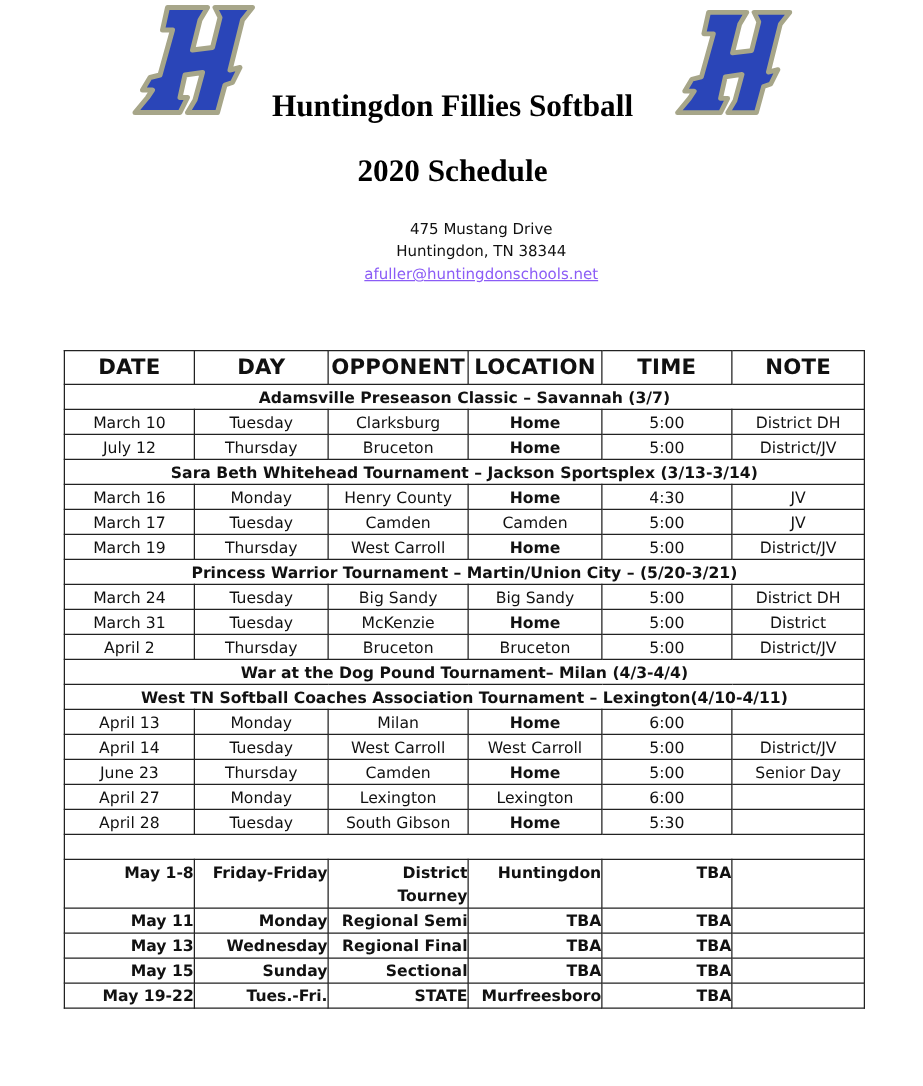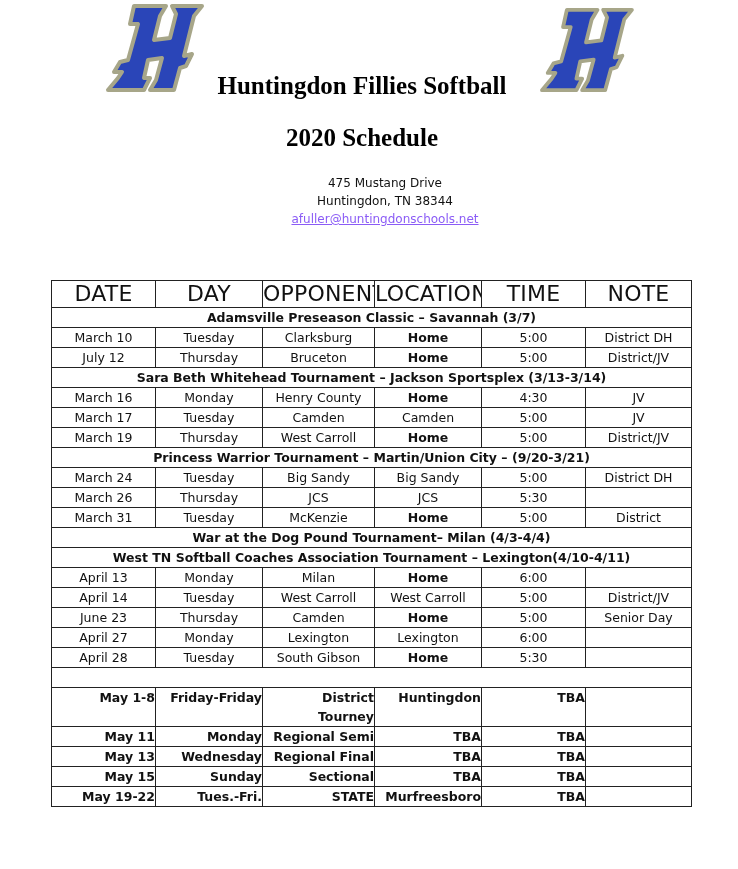--- a/index.html
+++ b/index.html
@@ -8,21 +8,21 @@
   .logo-left { left:104px; top:2px; width:100px; height:92px; }
   .logo-right { left:538px; top:6px; width:96px; height:88px; }
   .title { position:absolute; left:0; width:738px; text-align:center; font-family:"Liberation Serif", serif; font-weight:bold; color:#000; }
   .title-main { top:72px; font-size:25px; left:-7px; }
   .title-sub { top:124px; font-size:25px; left:-7px; }
   .contact { position:absolute; left:16px; width:738px; text-align:center; font-family:"DejaVu Sans", sans-serif; font-size:12px; line-height:18px; top:174px; color:#111; }
   .contact div { height:18px; }
   .contact a { color:#8b5cf6; text-decoration:underline; }
   table.sched { position:absolute; left:51px; top:280px; border-collapse:collapse; width:640px; table-layout:fixed; font-family:"DejaVu Sans", sans-serif; }
   table.sched td, table.sched th { border:1px solid #222; text-align:center; padding:0; font-size:12.5px; height:19px; line-height:19px; white-space:nowrap; overflow:hidden; }
-  table.sched th { font-weight:normal; font-size:22px; height:26px; line-height:26px; letter-spacing:0.2px; }
+  table.sched th { font-weight:bold; font-size:17px; height:26px; line-height:26px; letter-spacing:0.2px; }
   td.tourney { font-weight:bold; font-size:12.5px; }
   .bold { font-weight:bold; }
   tr.blank td { height:19px; }
   tr.tall td { height:38px; vertical-align:top; line-height:19px; white-space:normal; }
   tr.post td { font-weight:bold;text-align:right; }
 </style>
 </head>
 <body>
 
 <svg class="logo logo-left" viewBox="0 0 100 92">
@@ -105,46 +105,46 @@
     <tr>
       <td>March 19</td>
       <td>Thursday</td>
       <td>West Carroll</td>
       <td class="bold">Home</td>
       <td>5:00</td>
       <td>District/JV</td>
     </tr>
 
     <tr>
-        <td colspan="6" class="tourney">Princess Warrior Tournament – Martin/Union City – (9/20-3/21)</td>
+        <td colspan="6" class="tourney">Princess Warrior Tournament – Martin/Union City – (5/20-3/21)</td>
       </tr>
 
     <tr>
       <td>March 24</td>
       <td>Tuesday</td>
       <td>Big Sandy</td>
       <td>Big Sandy</td>
       <td>5:00</td>
       <td>District DH</td>
     </tr>
     <tr>
-      <td>March 26</td>
-      <td>Thursday</td>
-      <td>JCS</td>
-      <td>JCS</td>
-      <td>5:30</td>
-      <td></td>
-    </tr>
-    <tr>
       <td>March 31</td>
       <td>Tuesday</td>
       <td>McKenzie</td>
       <td class="bold">Home</td>
       <td>5:00</td>
       <td>District</td>
+    </tr>
+    <tr>
+      <td>April 2</td>
+      <td>Thursday</td>
+      <td>Bruceton</td>
+      <td>Bruceton</td>
+      <td>5:00</td>
+      <td>District/JV</td>
     </tr>
 
     <tr>
         <td colspan="6" class="tourney">War at the Dog Pound Tournament– Milan (4/3-4/4)</td>
       </tr>
     <tr>
         <td colspan="6" class="tourney">West TN Softball Coaches Association Tournament – Lexington(4/10-4/11)</td>
       </tr>
 
     <tr>

